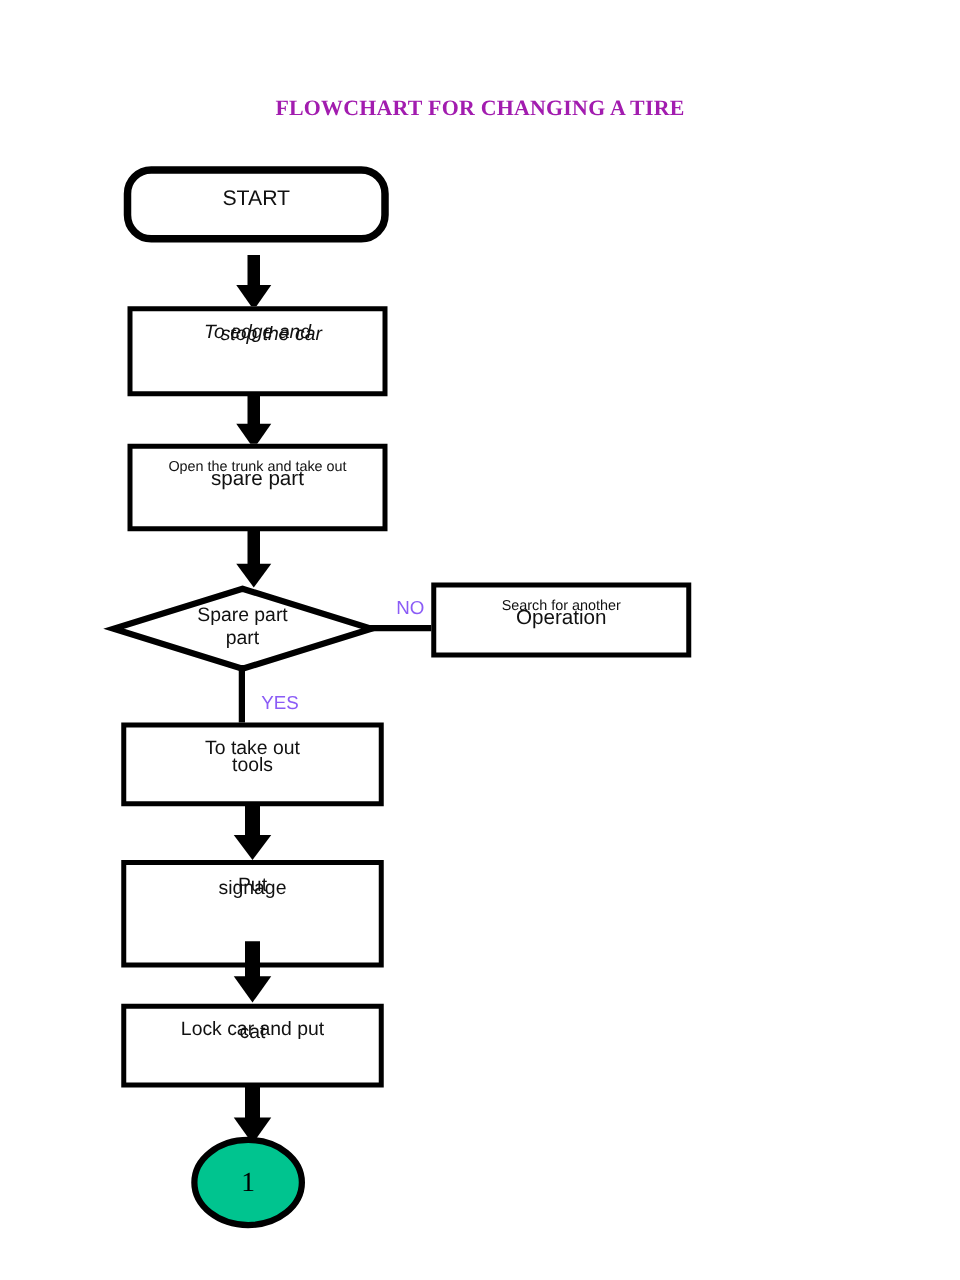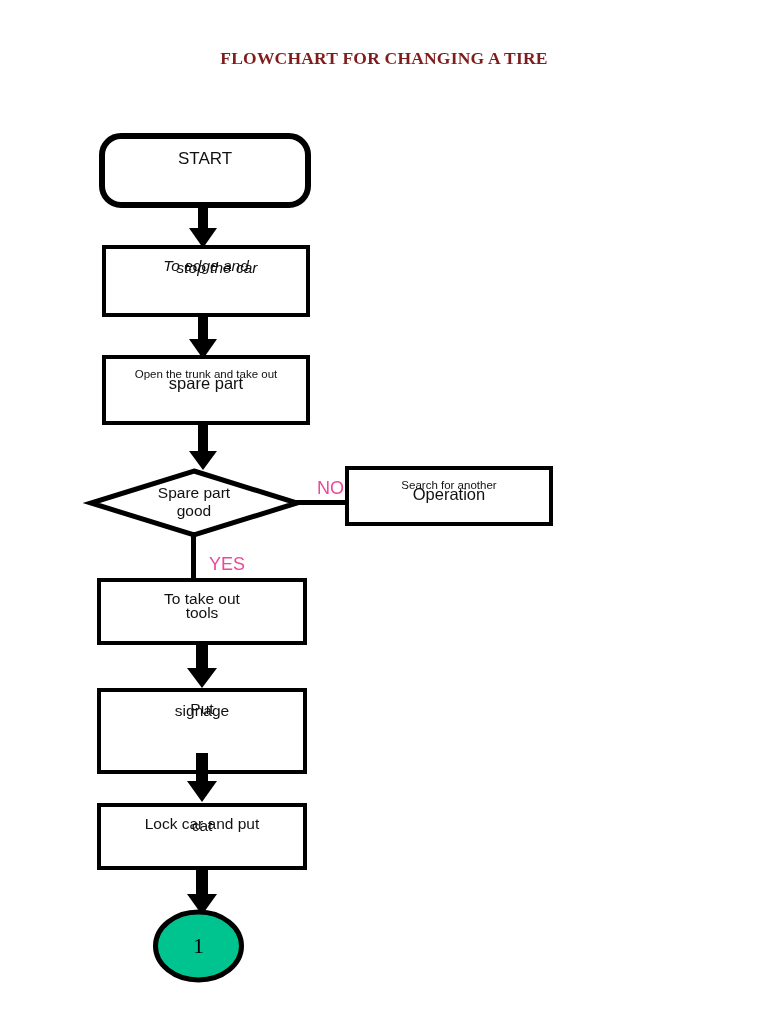--- a/index.html
+++ b/index.html
@@ -18,28 +18,28 @@
 
   #page-root {
     position: absolute;
     inset: 0;
   }
 
   
   .chart-title {
     position: absolute;
     left: 0;
-    top: 48px;
+    top: 76px;
     width: 768px;
     text-align: center;
     font-family: "Liberation Serif", serif;
     font-weight: bold;
     font-size: 17.5px;
     letter-spacing: 0.2px;
-    color: #7f1d1d;
+    color: #a21caf;
     white-space: nowrap;
   }
 
   
   .node {
     position: absolute;
     box-sizing: border-box;
     background: #ffffff;
   }
 
@@ -130,33 +130,33 @@
 
   
   .edge {
     position: absolute;
     overflow: visible;
   }
   .edge svg { display: block; overflow: visible; }
 
   .edge-label {
     position: absolute;
-    font-size: 18px;
-    color: #ec4899;
+    font-size: 15px;
+    color: #8b5cf6;
     white-space: nowrap;
   }
 </style>
 </head>
 <body>
 
 <div id="page-root">
 
   <div class="chart-title">FLOWCHART FOR CHANGING A TIRE</div>
 
-  <div class="node terminator" style="left:99px; top:133px; width:212px; height:75px;">
+  <div class="node terminator" style="left:99px; top:133px; width:212px; height:61px;">
     <div class="node-text t-start">START</div>
   </div>
 
   <div class="edge" style="left:186px; top:204px; width:34px; height:45px;">
     <svg width="34" height="45" viewBox="0 0 34 45">
       <rect x="12" y="0" width="10" height="26" fill="#000"></rect>
       <polygon points="3,24 31,24 17,44" fill="#000"></polygon>
     </svg>
   </div>
 
@@ -187,21 +187,21 @@
       <polygon points="3,28 31,28 17,47" fill="#000"></polygon>
     </svg>
   </div>
 
   <div class="diamond-wrap" style="left:88px; top:468px; width:212px; height:70px;">
     <svg width="212" height="70" viewBox="0 0 212 70">
       <polygon points="106,3 209,35 106,67 3,35" fill="#ffffff" stroke="#000000" stroke-width="5"></polygon>
     </svg>
     <div class="diamond-label" style="top:16px;">
       <div>Spare part</div>
-      <div>good</div>
+      <div>part</div>
     </div>
   </div>
 
   <div class="edge" style="left:295px; top:498px; width:55px; height:10px;">
     <svg width="55" height="10" viewBox="0 0 55 10">
       <rect x="0" y="2" width="55" height="5" fill="#000"></rect>
     </svg>
   </div>
   <div class="edge-label" style="left:317px; top:478px;">NO</div>
 

